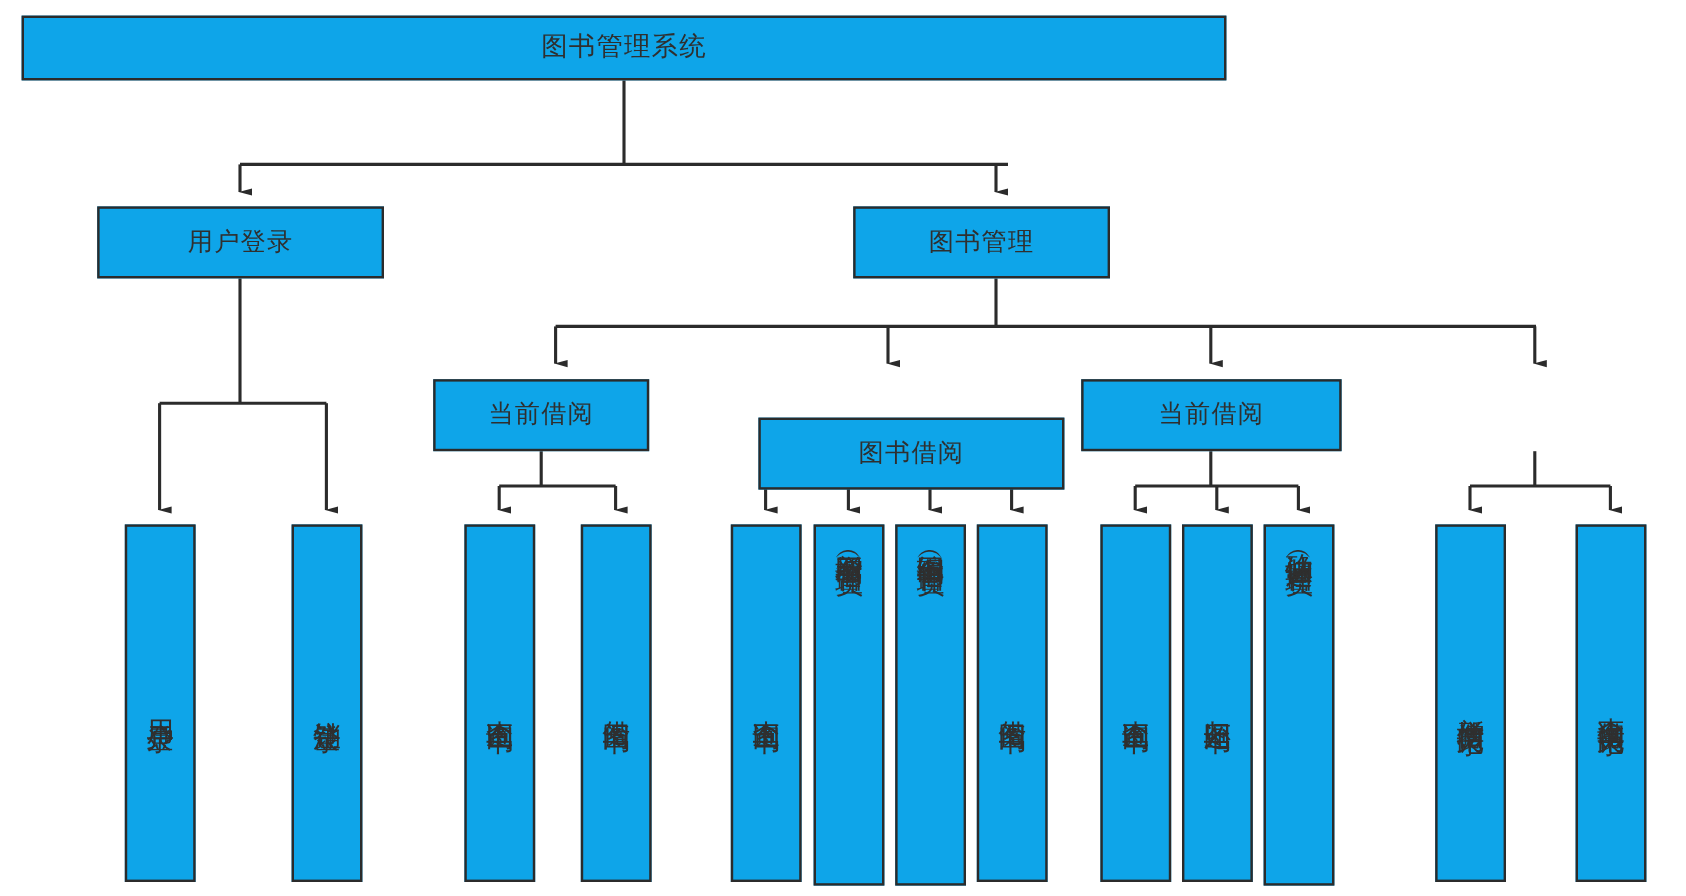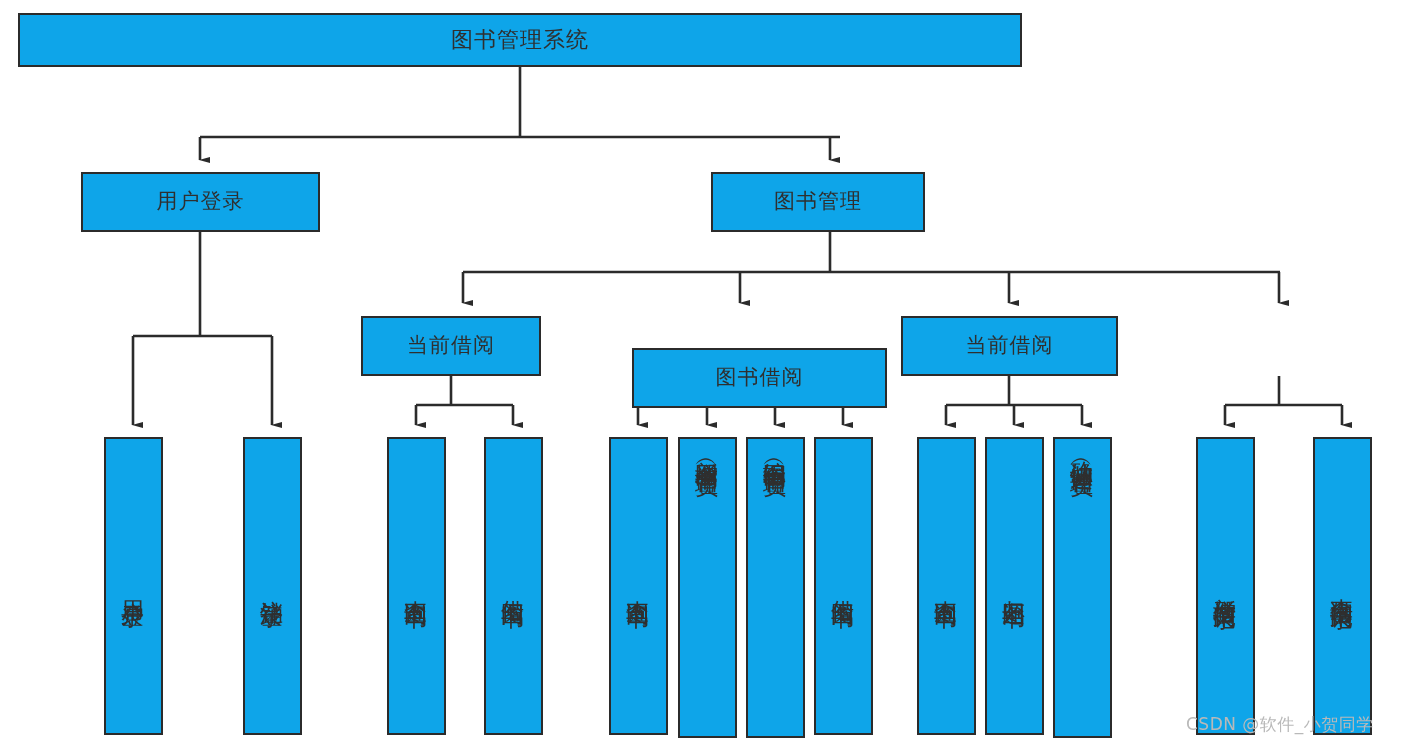--- a/index.html
+++ b/index.html
@@ -179,15 +179,14 @@
     <span>确认归还（管理员）</span>
   </div>
 
   <div class="node vert" style="left:1196px;top:437px;width:59px;height:298px;">
     <span>新增借阅记录</span>
   </div>
   <div class="node vert" style="left:1313px;top:437px;width:59px;height:298px;">
     <span>查询借阅记录</span>
   </div>
 
-  <div class="watermark">CSDN @软件_小贺同学</div>
 
 </div>
 
 </body></html>

